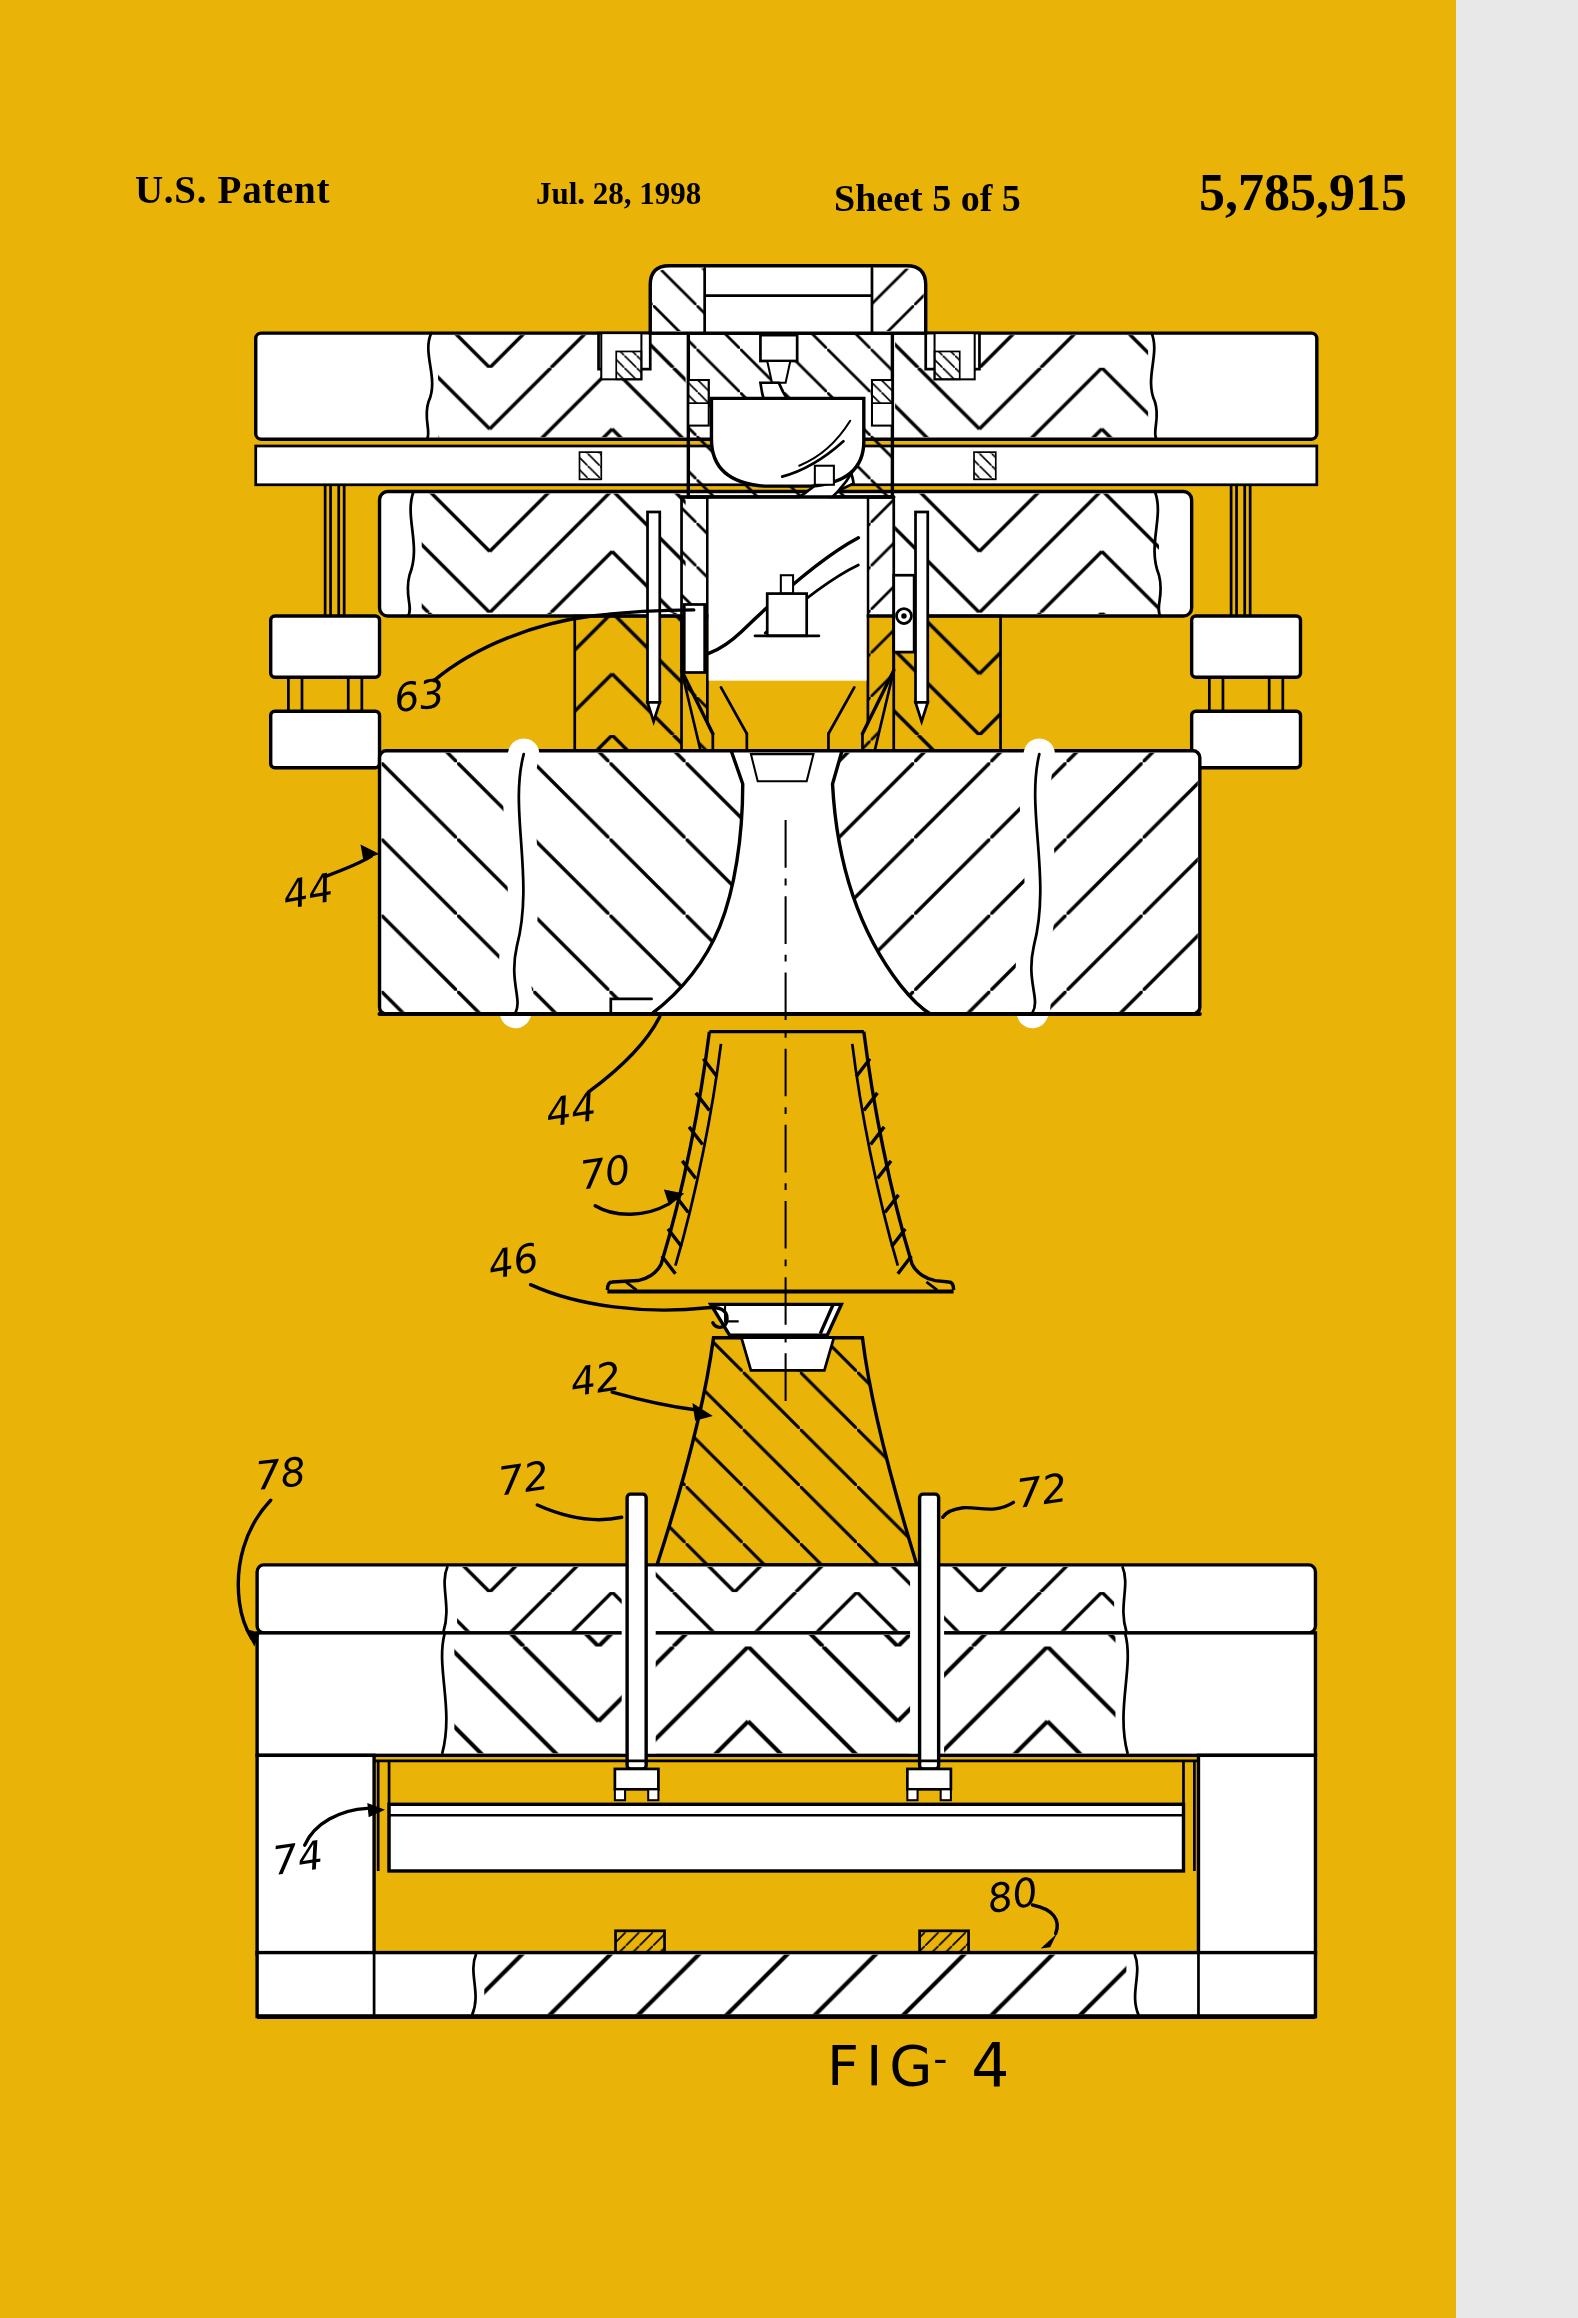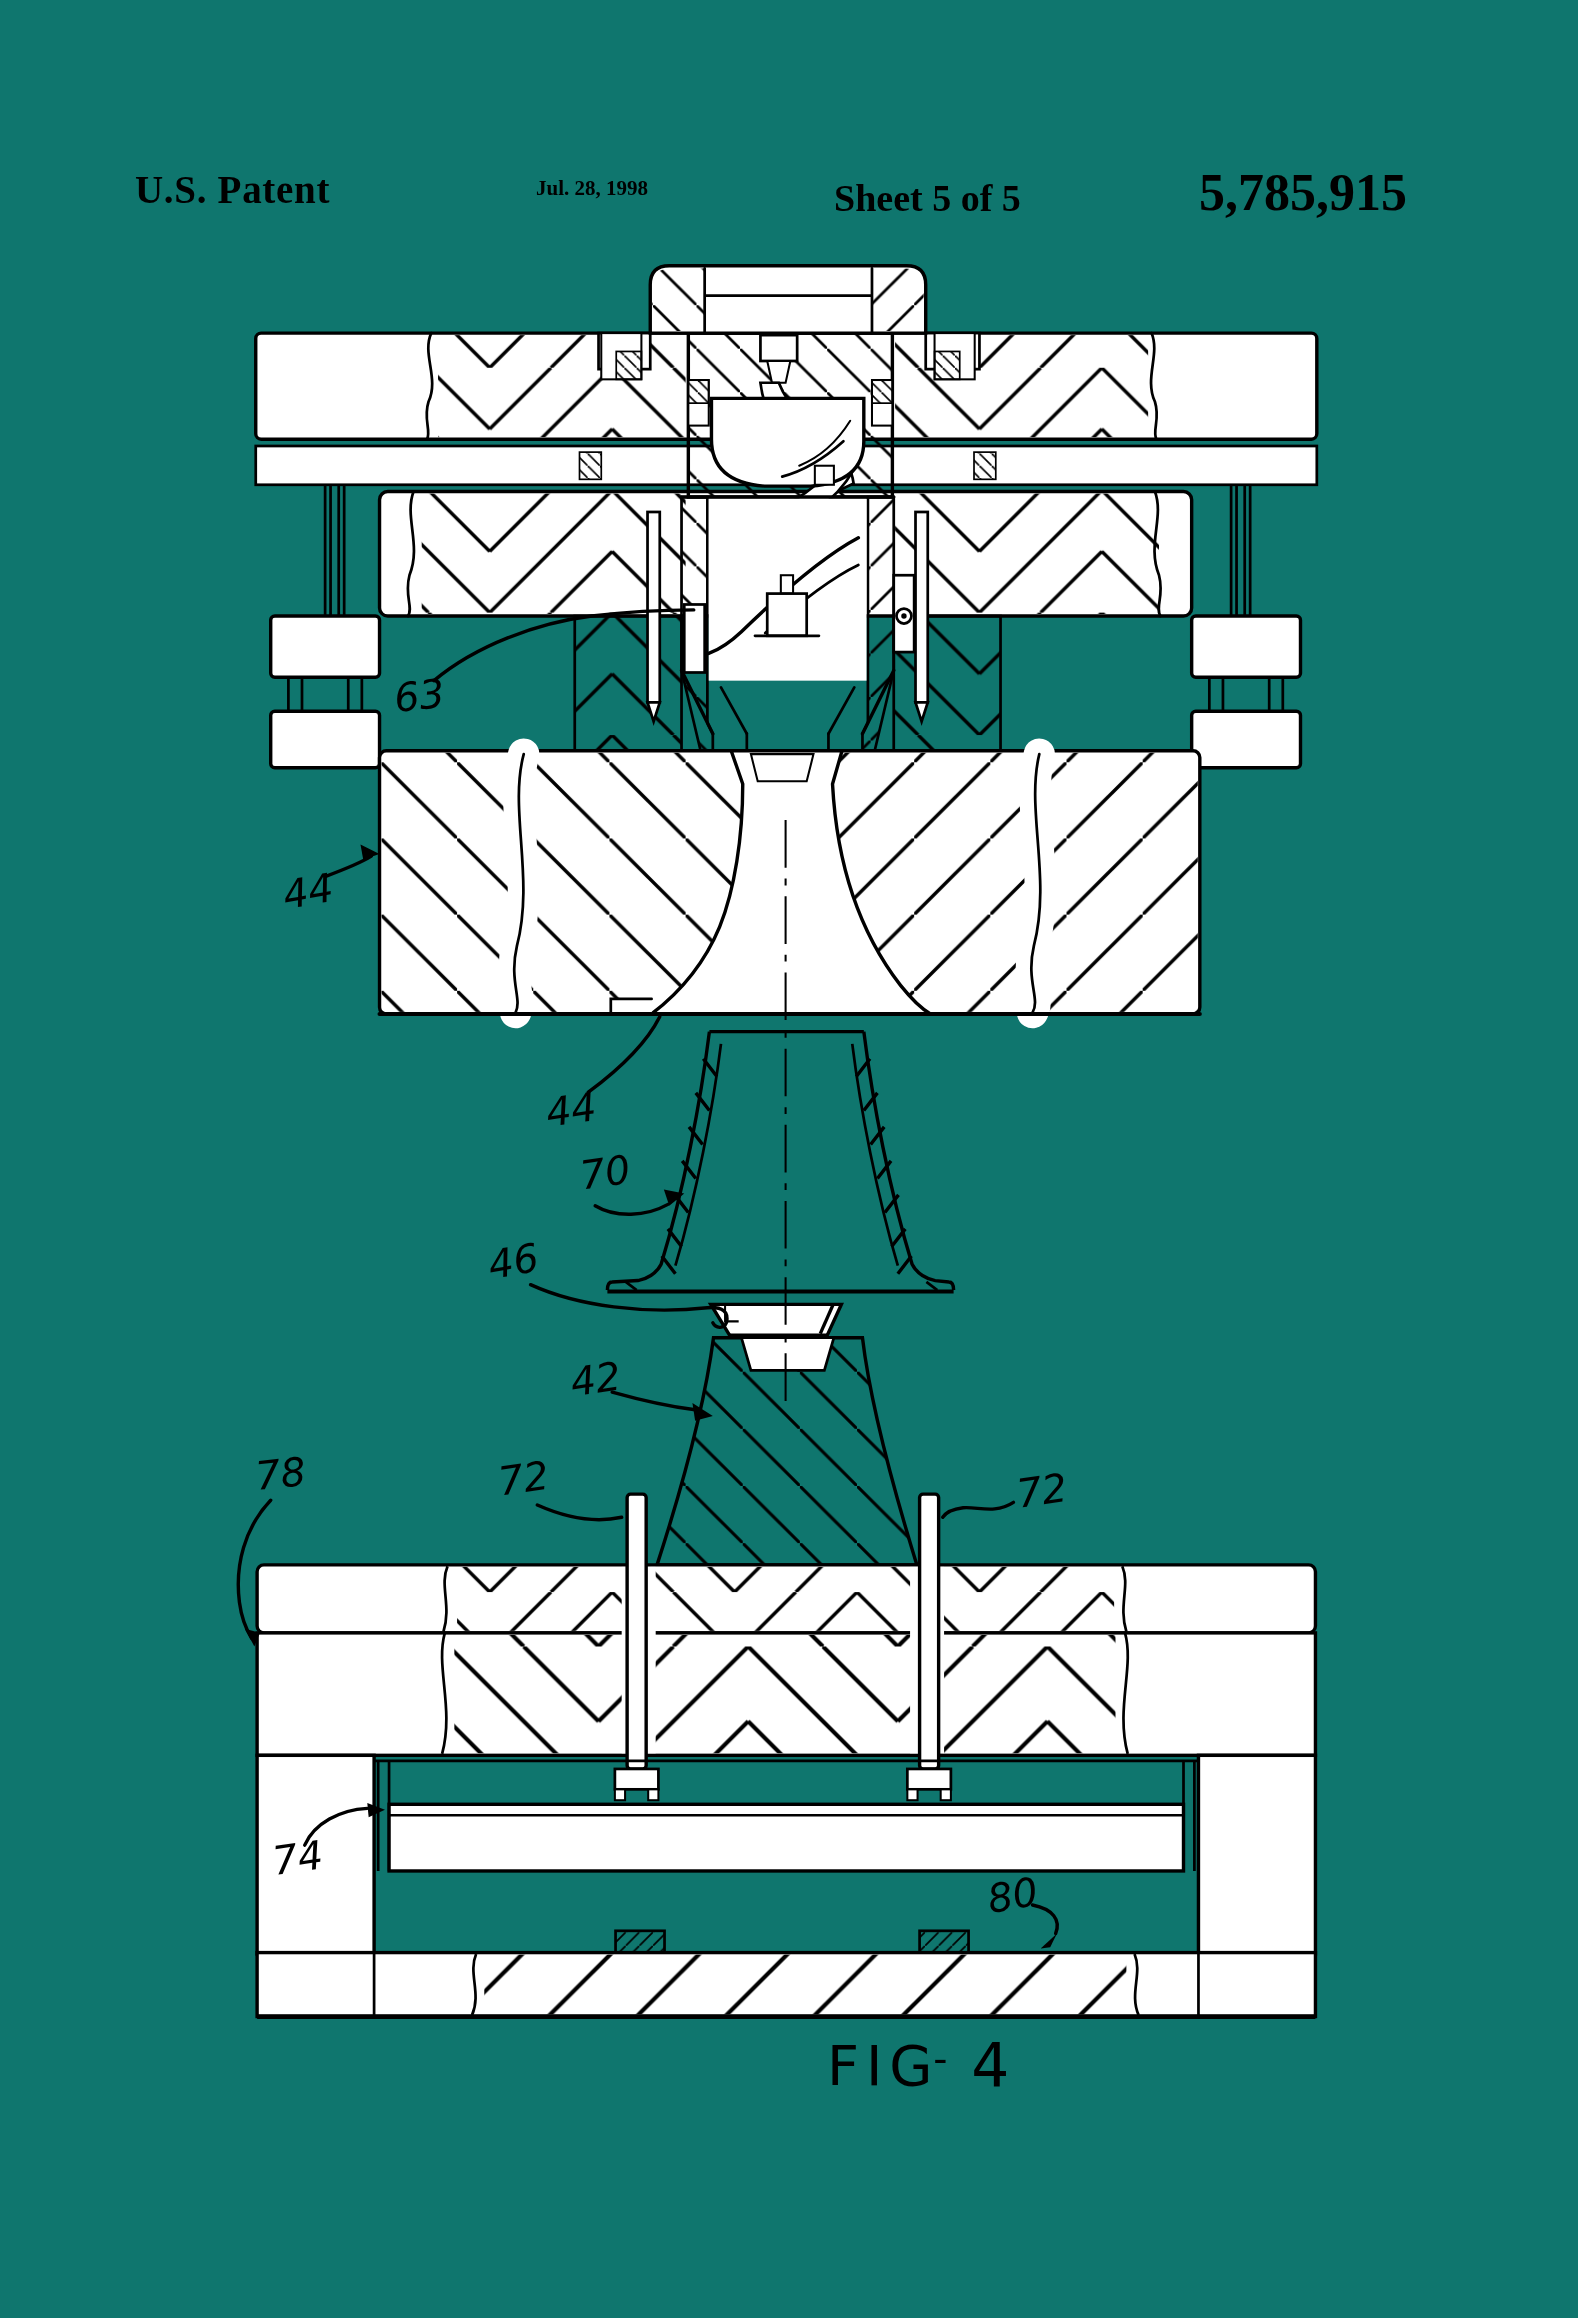--- a/index.html
+++ b/index.html
@@ -1,26 +1,26 @@
 <!DOCTYPE html>
 <html style="font-size:11px"><head>
 <meta charset="utf-8">
 <style>
   html,body{margin:0;padding:0;background:#e8e8e8;}
   .page{
     position:relative;
-    width:1578px;height:2319px;
-    background:#0f766e;
+    width:1456px;height:2319px;
+    background:#eab308;
     font-family:"Liberation Serif", serif;
     color:#000;
     overflow:hidden;
   }
   .hdr{position:absolute;white-space:nowrap;}
   .hdr-title{left:135px;top:167px;font-size:39px;font-weight:bold;letter-spacing:0.7px;}
-  .hdr-date{left:536px;top:176px;font-size:21px;font-weight:bold;}
+  .hdr-date{left:536px;top:176px;font-size:31px;font-weight:bold;}
   .hdr-sheet{left:834px;top:176px;font-size:38px;font-weight:bold;}
   .hdr-patno{left:1199px;top:163px;font-size:52px;font-weight:bold;}
   svg{position:absolute;left:0;top:0;}
   .ref{
     font-family:"DejaVu Sans", sans-serif;
     font-style:italic;
     font-size:58px;
     fill:#000;
   }
   .cap{

